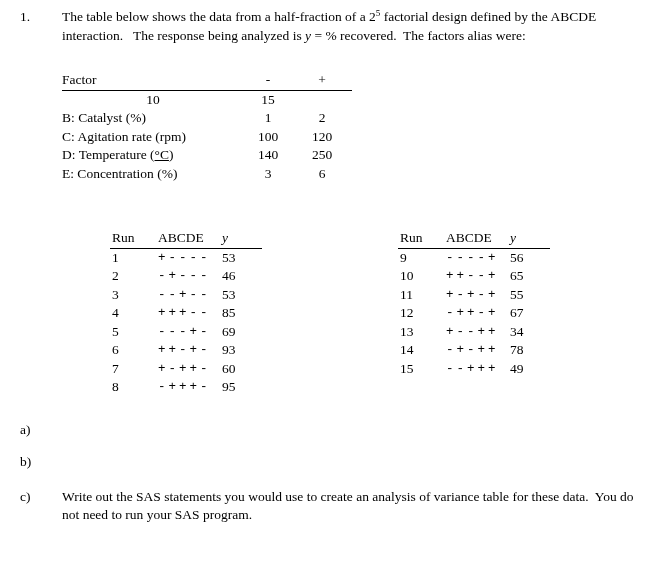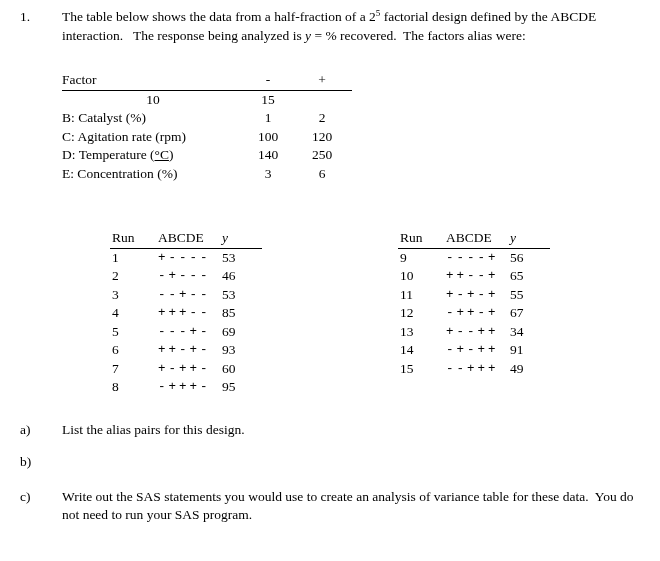--- a/index.html
+++ b/index.html
@@ -166,36 +166,35 @@
               <span class="rt-y">67</span>
             </div>
           <div class="rt-row">
               <span class="rt-run">13</span>
               <span class="rt-signs">+--++</span>
               <span class="rt-y">34</span>
             </div>
           <div class="rt-row">
               <span class="rt-run">14</span>
               <span class="rt-signs">-+-++</span>
-              <span class="rt-y">91</span>
+              <span class="rt-y">78</span>
             </div>
           <div class="rt-row">
               <span class="rt-run">15</span>
               <span class="rt-signs">--+++</span>
               <span class="rt-y">49</span>
             </div>
         </div>
 
       </div>
     </div>
   </div>
 
   <div class="row part-a">
     <div class="label">a)</div>
-    <div class="part-text">List the alias pairs for this design.</div>
   </div>
 
   <div class="row part-b">
     <div class="label">b)</div>
   </div>
 
   <div class="row part-c">
     <div class="label">c)</div>
     <div class="part-text">Write out the SAS statements you would use to create an analysis of variance table for these data.  You do not need to run your SAS program.</div>
   </div>

